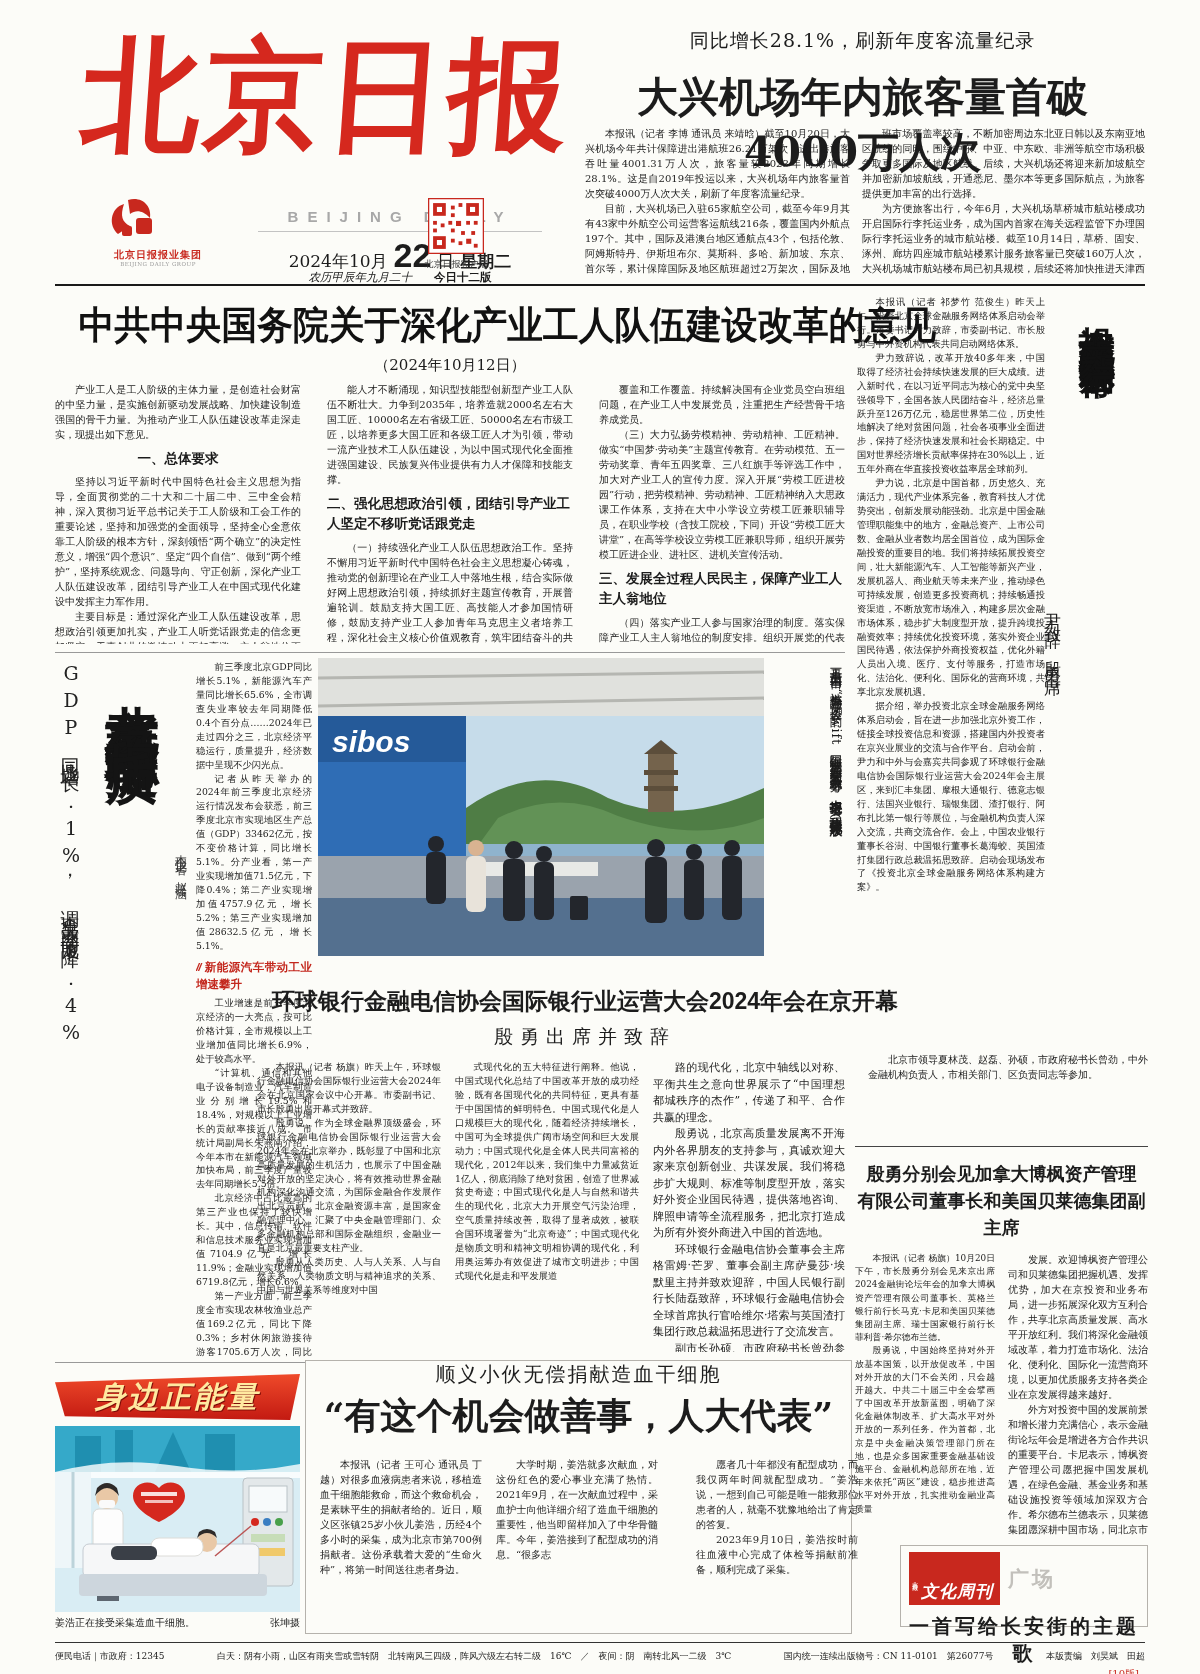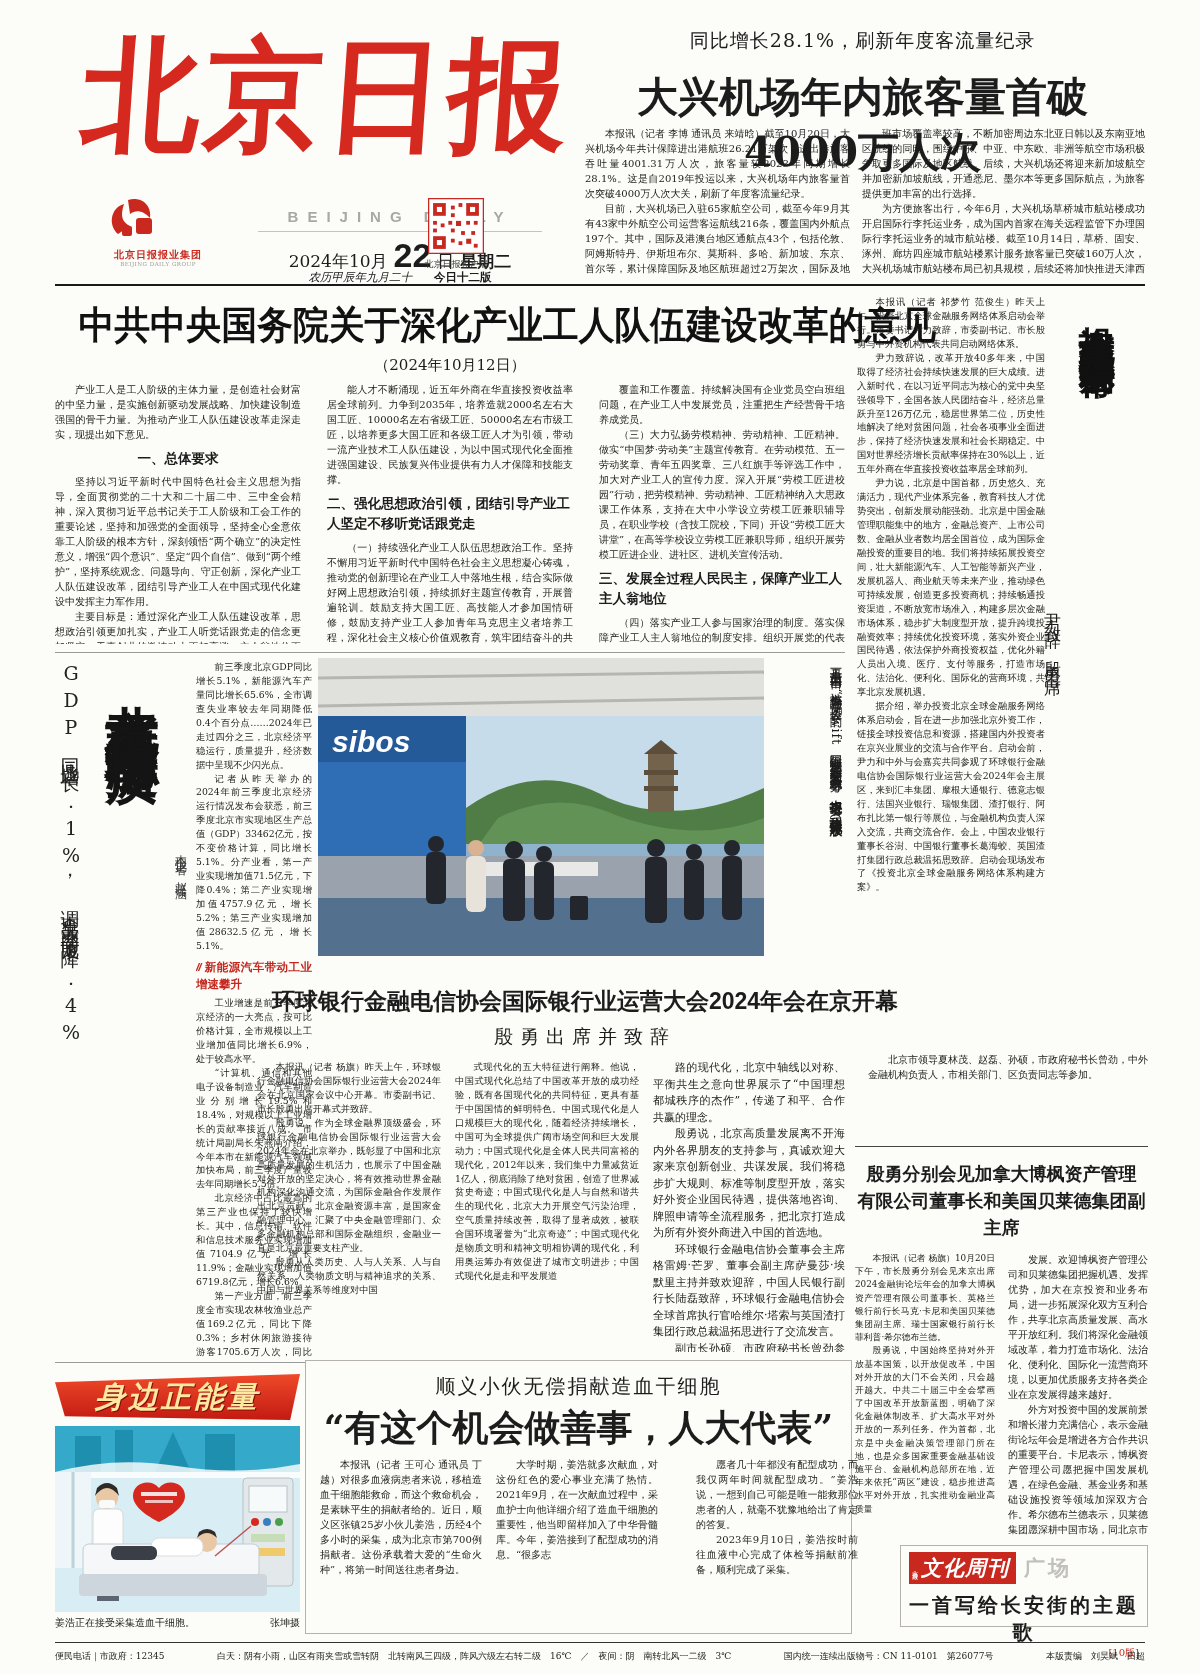--- a/index.html
+++ b/index.html
@@ -52,21 +52,21 @@
   
   .banner{background:linear-gradient(180deg,#ef4a2a,#c31a12);clip-path:polygon(0 18%,100% 0,96% 100%,4% 92%);
           display:flex;align-items:center;justify-content:center;}
   .banner span{font-size:30px;font-weight:900;font-style:italic;color:#ffe9a0;letter-spacing:3px;
                text-shadow:1px 1px 0 #7e0d08;}
 
   .donor-box{border:1px solid #b5b2ac;background:#fcfcf8;}
   .culture-box{border:1px solid #b5b2ac;background:#fcfcf8;}
   .cul-tag{background:#c8281e;color:#fff;display:inline-flex;align-items:center;gap:3px;padding:2px 7px 2px 3px;}
   .cul-brand{writing-mode:vertical-rl;font-size:6px;letter-spacing:1px;line-height:1;}
-  .cul-label{font-size:21px;font-weight:bold;font-style:italic;letter-spacing:1px;}
+  .cul-label{font-size:17px;font-weight:bold;font-style:italic;letter-spacing:1px;margin-top:26px;}
   .cul-section{color:#c2c0bb;font-size:21px;font-weight:bold;letter-spacing:3px;}
   .cul-head{font-size:20px;font-weight:900;letter-spacing:3px;text-align:center;}
   .cul-ref{color:#c8281e;font-size:10px;text-align:right;}
 
   .strip{display:flex;justify-content:space-between;gap:14px;font-size:9px;color:#222;align-items:center;}
   .strip span{white-space:nowrap;overflow:hidden;}
   .caption-row{display:flex;justify-content:space-between;font-size:10px;}
 </style>
 </head>
 <body>
@@ -143,21 +143,21 @@
   <div class="abs hei h-main center" style="left:55px;top:300px;width:790px;">中共中央国务院关于深化产业工人队伍建设改革的意见</div>
   <div class="abs h-date center" style="left:55px;top:356px;width:790px;">（2024年10月12日）</div>
 
   <div class="abs bt" style="left:55px;top:382px;width:246px;height:262px;">
     <p>产业工人是工人阶级的主体力量，是创造社会财富的中坚力量，是实施创新驱动发展战略、加快建设制造强国的骨干力量。为推动产业工人队伍建设改革走深走实，现提出如下意见。</p>
     <p class="sec-head">一、总体要求</p>
     <p>坚持以习近平新时代中国特色社会主义思想为指导，全面贯彻党的二十大和二十届二中、三中全会精神，深入贯彻习近平总书记关于工人阶级和工会工作的重要论述，坚持和加强党的全面领导，坚持全心全意依靠工人阶级的根本方针，深刻领悟“两个确立”的决定性意义，增强“四个意识”、坚定“四个自信”、做到“两个维护”，坚持系统观念、问题导向、守正创新，深化产业工人队伍建设改革，团结引导产业工人在中国式现代化建设中发挥主力军作用。</p>
     <p>主要目标是：通过深化产业工人队伍建设改革，思想政治引领更加扎实，产业工人听党话跟党走的信念更加坚定，干事创业的激情动力更加高涨，主人翁地位更加显著，成就感获得感进一步增强；劳动光荣、技能宝贵、创造伟大的社会风尚更加浓厚；产业工人综合素质明显提升，大国工匠、高技</p>
   </div>
   <div class="abs bt" style="left:327px;top:382px;width:246px;height:262px;">
-    <p>能人才不断涌现，近五年外商在华直接投资收益率居全球前列。力争到2035年，培养造就2000名左右大国工匠、10000名左右省级工匠、50000名左右市级工匠，以培养更多大国工匠和各级工匠人才为引领，带动一流产业技术工人队伍建设，为以中国式现代化全面推进强国建设、民族复兴伟业提供有力人才保障和技能支撑。</p>
+    <p>能人才不断涌现，知识型技能型创新型产业工人队伍不断壮大。力争到2035年，培养造就2000名左右大国工匠、10000名左右省级工匠、50000名左右市级工匠，以培养更多大国工匠和各级工匠人才为引领，带动一流产业技术工人队伍建设，为以中国式现代化全面推进强国建设、民族复兴伟业提供有力人才保障和技能支撑。</p>
     <p class="sec-head left">二、强化思想政治引领，团结引导产业工人坚定不移听党话跟党走</p>
     <p>（一）持续强化产业工人队伍思想政治工作。坚持不懈用习近平新时代中国特色社会主义思想凝心铸魂，推动党的创新理论在产业工人中落地生根，结合实际做好网上思想政治引领，持续抓好主题宣传教育，开展普遍轮训。鼓励支持大国工匠、高技能人才参加国情研修，鼓励支持产业工人参加青年马克思主义者培养工程，深化社会主义核心价值观教育，筑牢团结奋斗的共同思想基础。</p>
 
   </div>
   <div class="abs bt" style="left:599px;top:382px;width:246px;height:262px;">
     <p>覆盖和工作覆盖。持续解决国有企业党员空白班组问题，在产业工人中发展党员，注重把生产经营骨干培养成党员。</p>
     <p>（三）大力弘扬劳模精神、劳动精神、工匠精神。做实“中国梦·劳动美”主题宣传教育。在劳动模范、五一劳动奖章、青年五四奖章、三八红旗手等评选工作中，加大对产业工人的宣传力度。深入开展“劳模工匠进校园”行动，把劳模精神、劳动精神、工匠精神纳入大思政课工作体系，支持在大中小学设立劳模工匠兼职辅导员，在职业学校（含技工院校，下同）开设“劳模工匠大讲堂”，在高等学校设立劳模工匠兼职导师，组织开展劳模工匠进企业、进社区、进机关宣传活动。</p>
     <p class="sec-head left">三、发展全过程人民民主，保障产业工人主人翁地位</p>
     <p>（四）落实产业工人参与国家治理的制度。落实保障产业工人主人翁地位的制度安排。组织开展党的代表大会代表、工会委员、人大代表、政协委员、群团组织代表大会代表和委员中的产业工人教育培训，引导产业工人依法行使民主权利。</p>
 
@@ -320,21 +320,21 @@
     <rect x="96" y="112" width="52" height="18" rx="8" fill="#ffffff" stroke="#dcdcd8"></rect>
     <rect x="56" y="120" width="46" height="14" rx="6" fill="#3a3f47"></rect>
     <line x1="160" y1="130" x2="196" y2="100" stroke="#b55" stroke-width="1.5"></line>
   </svg>
   <div class="abs caption-row" style="left:55px;top:1616px;width:245px;">
     <span>姜浩正在接受采集造血干细胞。</span>
     <span>张坤摄</span>
   </div>
 
   <div class="abs donor-box" style="left:305px;top:1360px;width:545px;height:272px;">
-    <div class="center" style="font-size:20px;letter-spacing:2px;margin-top:12px;">顺义小伙无偿捐献造血干细胞</div>
+    <div class="center" style="font-size:20px;letter-spacing:2px;">顺义小伙无偿捐献造血干细胞</div>
     <div class="center h-quote" style="margin-top:4px;">“有这个机会做善事，人大代表”</div>
     <div style="position:absolute;left:14px;top:96px;width:162px;height:164px;" class="bt">
         <p>本报讯（记者 王可心 通讯员 丁越）对很多血液病患者来说，移植造血干细胞能救命，而这个救命机会，是素昧平生的捐献者给的。近日，顺义区张镇25岁小伙儿姜浩，历经4个多小时的采集，成为北京市第700例捐献者。这份承载着大爱的“生命火种”，将第一时间送往患者身边。</p>
       </div>
     <div style="position:absolute;left:190px;top:96px;width:162px;height:164px;" class="bt">
         <p>大学时期，姜浩就多次献血，对这份红色的爱心事业充满了热情。2021年9月，在一次献血过程中，采血护士向他详细介绍了造血干细胞的重要性，他当即留样加入了中华骨髓库。今年，姜浩接到了配型成功的消息。“很多志</p>
       </div>
     <div style="position:absolute;left:366px;top:96px;width:162px;height:164px;margin-left:24px;" class="bt">
         <p>愿者几十年都没有配型成功，而我仅两年时间就配型成功。”姜浩说，一想到自己可能是唯一能救那位患者的人，就毫不犹豫地给出了肯定的答复。</p>
         <p>2023年9月10日，姜浩按时前往血液中心完成了体检等捐献前准备，顺利完成了采集。</p>

